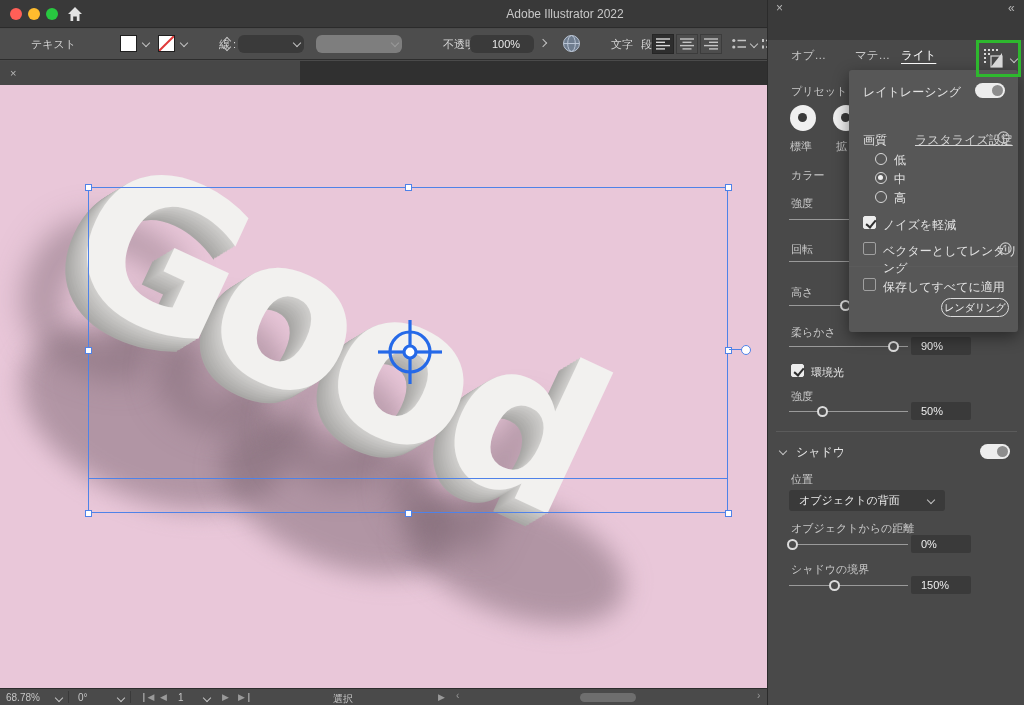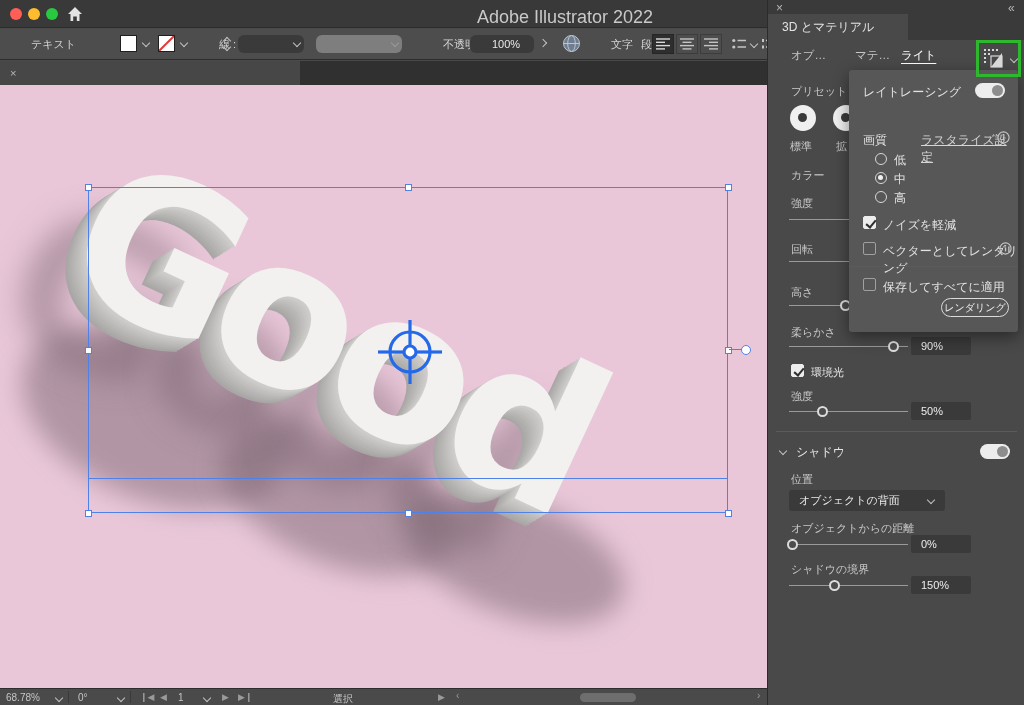--- a/index.html
+++ b/index.html
@@ -5,21 +5,21 @@
   * { box-sizing: border-box; margin: 0; padding: 0; }
   body { background:#202020; font-family:"Liberation Sans","DejaVu Sans",sans-serif; }
   .app { position:relative; width:1024px; height:705px; background:#4a4a4a; overflow:hidden;
          font-family:"Liberation Sans","DejaVu Sans",sans-serif; }
 
   
   .titlebar { position:absolute; left:0; top:0; width:1024px; height:28px; background:#393939;
               border-bottom:1px solid #2b2b2b; }
   .light { position:absolute; top:8px; width:12px; height:12px; border-radius:50%; }
   .home-icon { position:absolute; left:66px; top:5px; width:18px; height:18px; }
-  .win-title { position:absolute; left:106px; right:0; top:7px; text-align:center; color:#c9c9c9; font-size:18px; }
+  .win-title { position:absolute; left:106px; right:0; top:7px; text-align:center; color:#c9c9c9; font-size:12px; }
 
   
   .optionsbar { position:absolute; left:0; top:29px; width:767px; height:31px; background:#4d4d4d;
                 border-bottom:1px solid #2d2d2d; color:#d4d4d4; font-size:11px; }
   .ob { position:absolute; top:8px;margin-left:23px; }
   .swatch { position:absolute; top:6px; width:17px; height:17px; background:#fff; border:1px solid #1f1f1f; }
   .field { position:absolute; top:6px; height:18px; background:#3a3a3a; border-radius:6px;
            color:#e8e8e8; font-size:11px; line-height:18px; padding-left:22px; }
   .field.disabled { background:#7e7e7e; }
   .chev { position:absolute; width:6px; height:6px; border-right:1.5px solid #c2c2c2;
@@ -274,21 +274,20 @@
     <span class="sb navg" style="left:438px">▶</span>
     <span class="sb" style="left:456px;top:1px;color:#9a9a9a">‹</span>
     <span class="thumb"></span>
     <span class="sb" style="left:757px;top:1px;color:#9a9a9a">›</span>
   </div>
 
   <div class="panel">
     <div class="panel-head">
       <span class="p-icon" style="left:8px;top:1px">×</span>
       <span class="p-icon" style="left:240px;top:1px">«</span>
-      <div class="panel-tab">3D とマテリアル</div>
     </div>
 
     <span class="subtab" style="left:23px">オブ…</span>
     <span class="subtab" style="left:87px">マテ…</span>
     <span class="subtab active" style="left:133px">ライト</span>
 
     <div class="greenbox"></div>
     <span style="position:absolute;left:215px;top:48px;z-index:21">
       <svg width="22" height="20" viewBox="0 0 22 20">
         <g fill="#d8d8d8">
@@ -365,21 +364,21 @@
     <span class="track" style="left:21px;top:585px;width:119px">
         <span class="knob" style="left:40px"></span>
       </span>
     <span class="vbox" style="left:143px;top:576px">150%</span>
 
     <div class="popup">
       <span class="pp" style="left:14px;top:14px">レイトレーシング</span>
       <span class="toggle" style="left:126px;top:13px"></span>
 
       <span class="pp" style="left:14px;top:62px">画質</span>
-      <span class="pp link" style="left:72px;top:62px">ラスタライズ設定</span>
+      <span class="pp link" style="left:66px;top:62px">ラスタライズ設定</span>
       <span class="info-icon" style="left:148px;top:61px">
         <svg width="13" height="13" viewBox="0 0 13 13">
             <circle cx="6.5" cy="6.5" r="5.6" fill="none" stroke="#c8c8c8" stroke-width="1.1"></circle>
             <rect x="5.9" y="5.4" width="1.3" height="4" fill="#c8c8c8"></rect>
             <rect x="5.9" y="3" width="1.3" height="1.3" fill="#c8c8c8"></rect>
           </svg>
       </span>
 
       <span class="radio" style="left:26px;top:83px"></span>
       <span class="pp" style="left:45px;top:82px">低</span>

